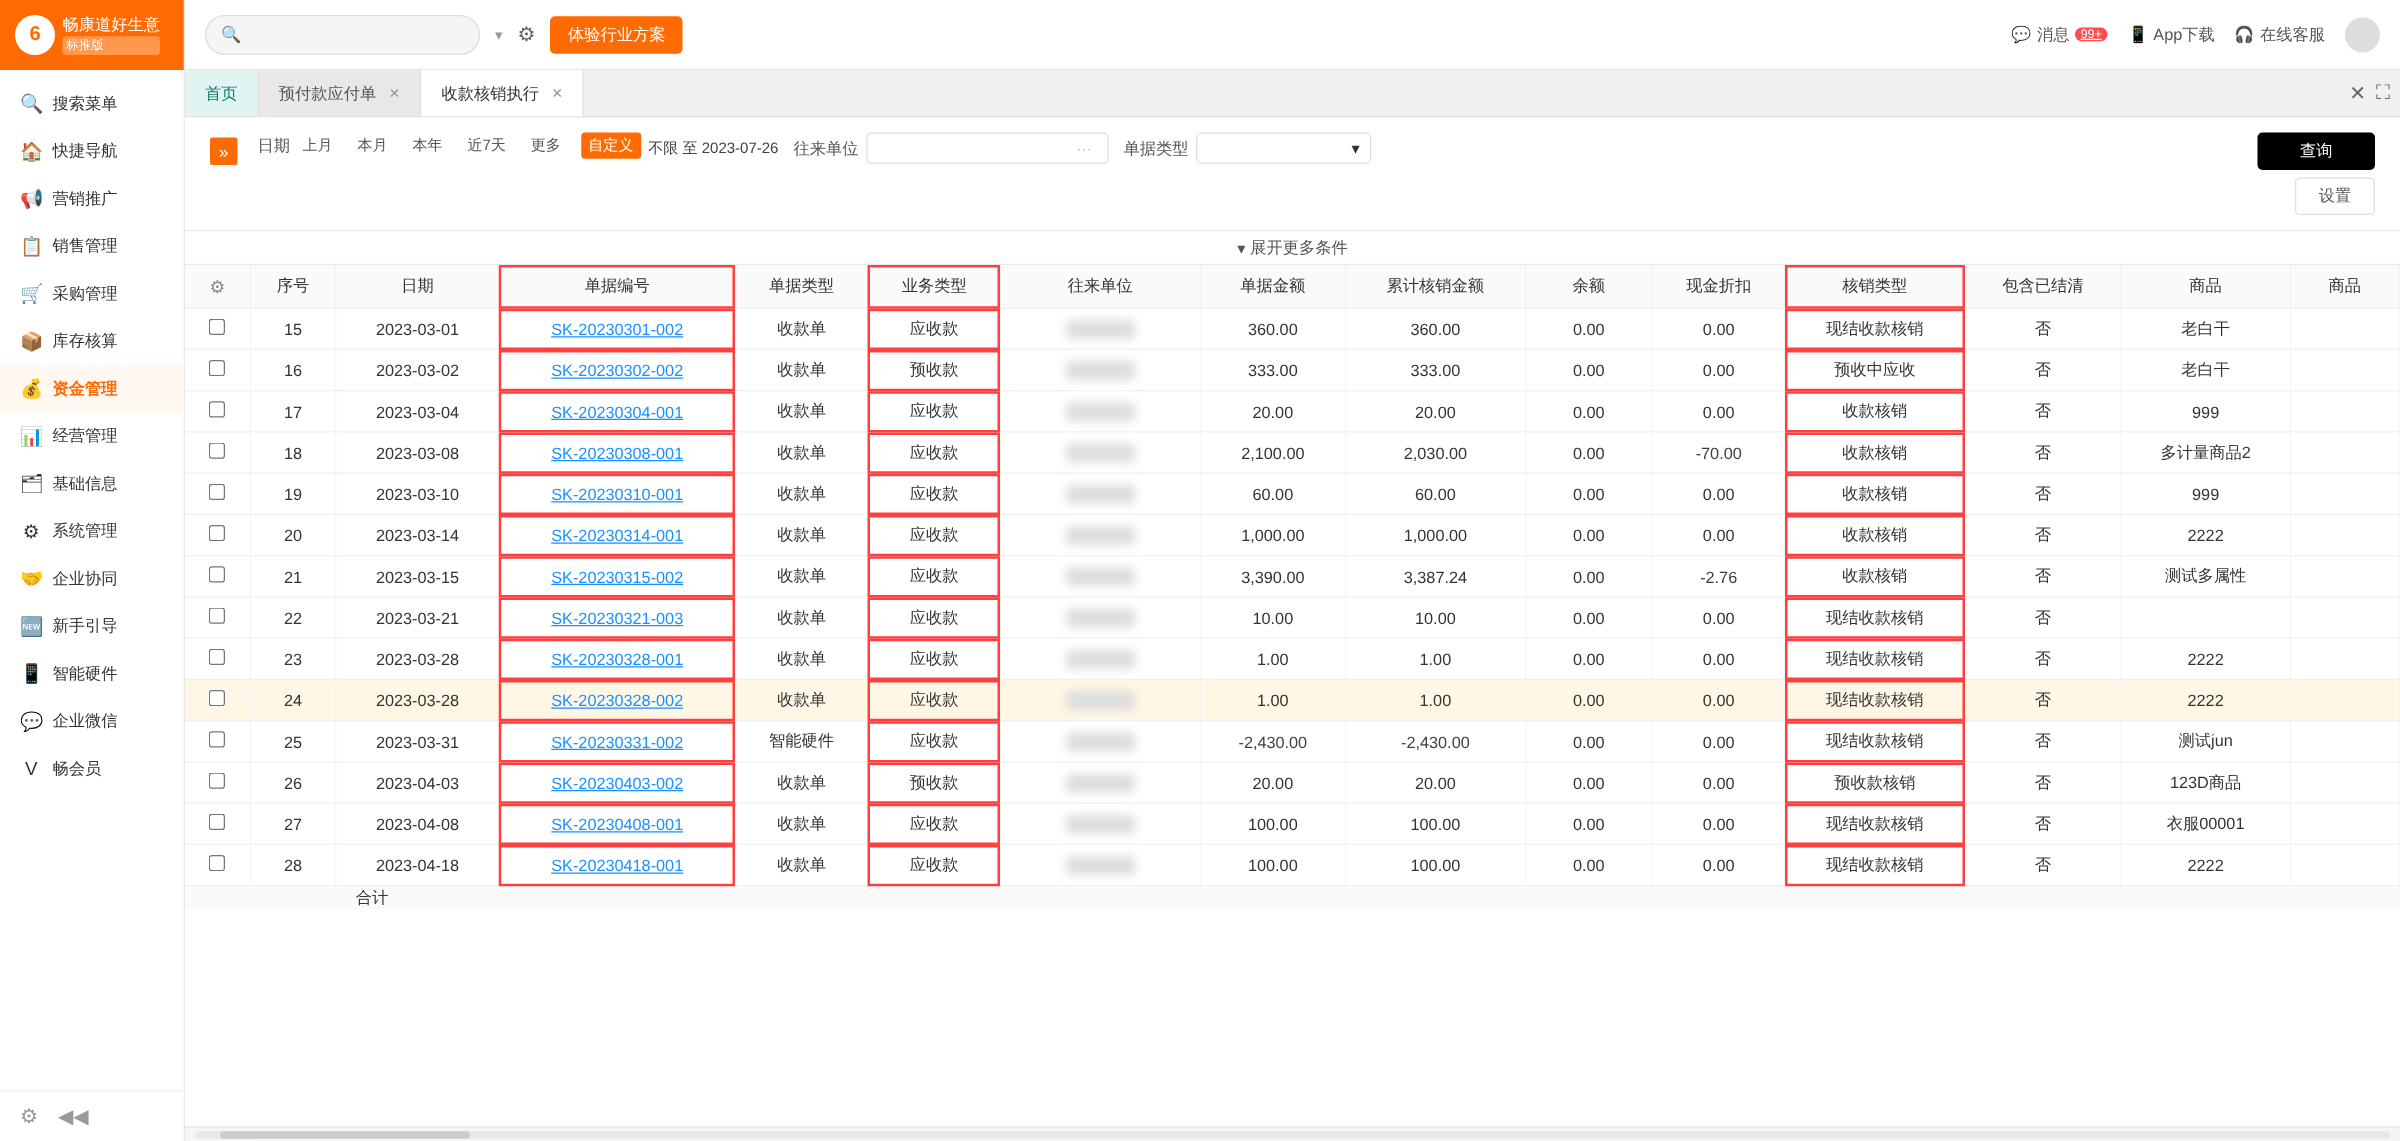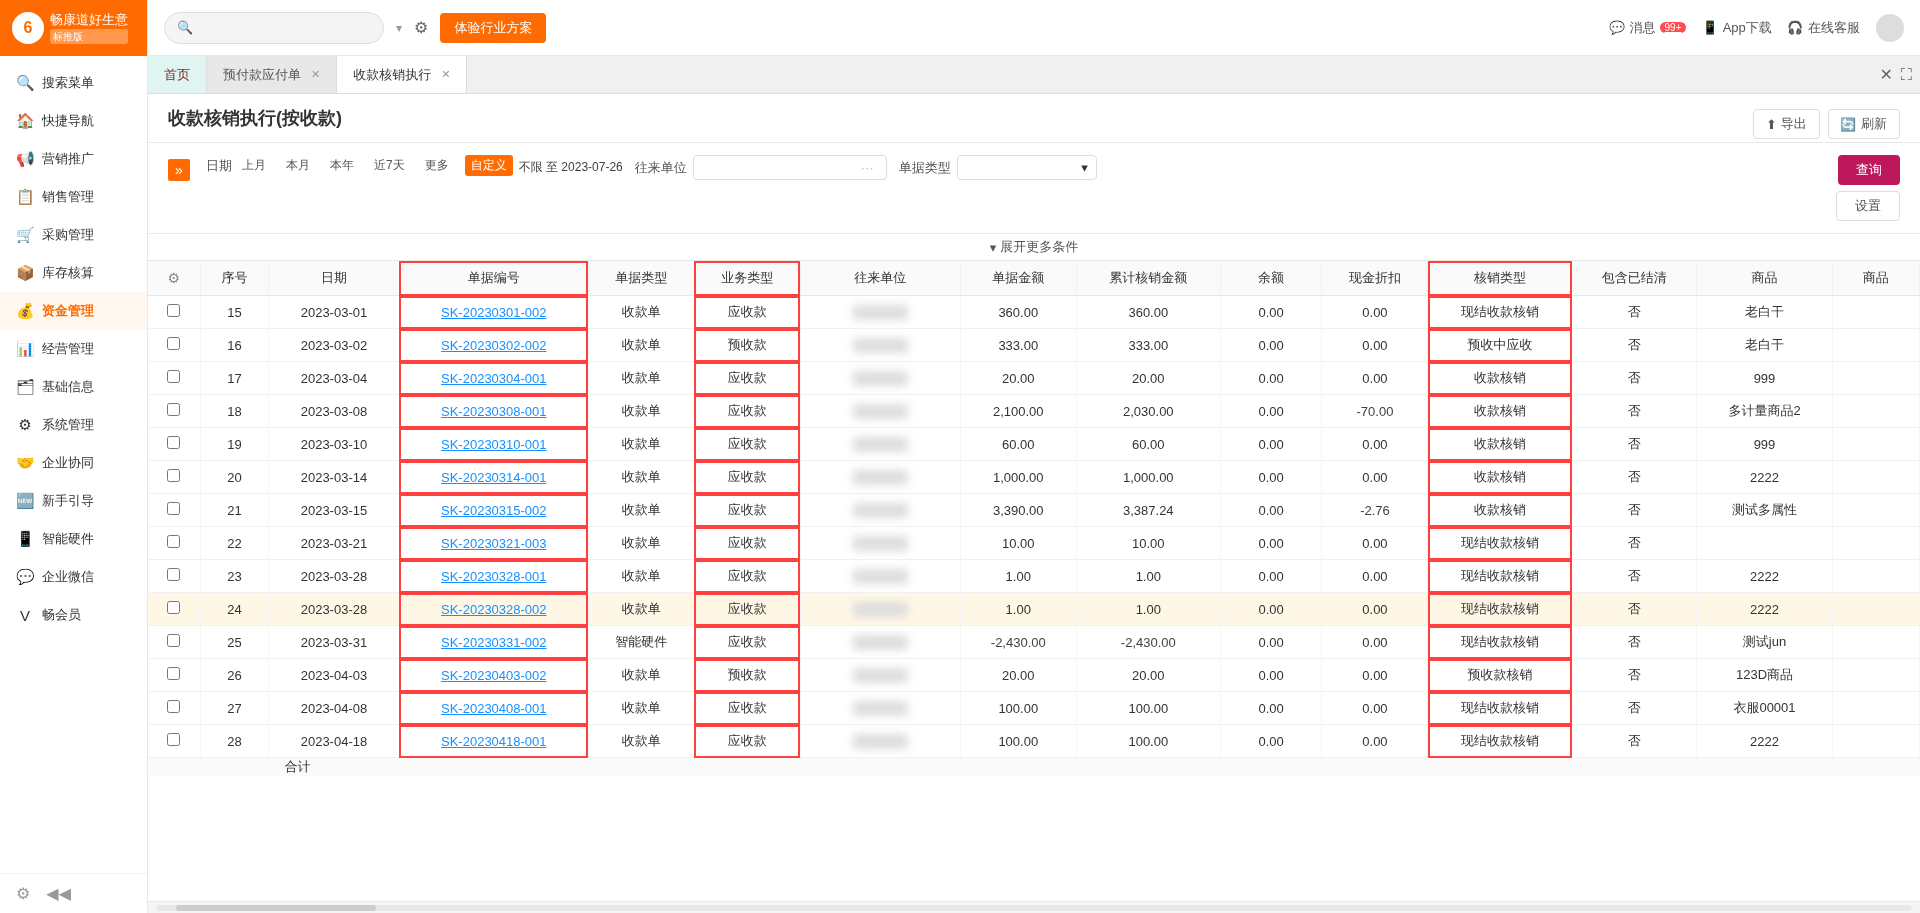--- a/index.html
+++ b/index.html
@@ -145,21 +145,21 @@
       font-size: 13px;
       border-right: 1px solid #ddd;
       background: #e8e8e8;
       gap: 6px;
     }
     .tab-item.active {
       background: #fff;
       color: #333;
       font-weight: 500;
     }
-    .tab-item.home { background: #e0f5f2; color: #7f1d1d; }
+    .tab-item.home { background: #e0f5f2; color: #0f766e; }
     .tab-close { color: #999; font-size: 11px; cursor: pointer; margin-left: 4px; }
     .tab-spacer { flex: 1; }
     .tab-controls { display: flex; align-items: center; padding: 0 8px; gap: 8px; }
     .tab-controls span { font-size: 16px; color: #666; cursor: pointer; }
 
     
     .page-area {
       flex: 1;
       overflow: hidden;
       display: flex;
@@ -229,25 +229,25 @@
       min-width: 140px;
       cursor: pointer;
       display: flex;
       align-items: center;
       justify-content: space-between;
       gap: 8px;
     }
     .filter-select-placeholder { color: #999; }
     .filter-actions { display: flex; flex-direction: column; gap: 6px; align-items: flex-end; }
     .btn-query {
-      background: #be185d;
+      background: #000000;
       color: #fff;
       border: none;
       border-radius: 4px;
-      padding: 6px 18px;
+      padding: 6px 34px;
       cursor: pointer;
       font-size: 13px;
       white-space: nowrap;
     }
     .btn-settings {
       background: #fff;
       color: #555;
       border: 1px solid #ddd;
       border-radius: 4px;
       padding: 5px 18px;
@@ -528,35 +528,20 @@
     </div>
     <div class="tab-spacer"></div>
     <div class="tab-controls">
       <span>✕</span>
       <span>⛶</span>
     </div>
   </div>
 
   <div class="page-area">
 
-    <div class="page-header">
-      <div style="display:flex; justify-content:space-between; align-items:center;">
-        <h2 class="page-title">收款核销执行(按收款)</h2>
-        <div style="display:flex; gap:8px;">
-          <button class="btn-export">
-            <span>⬆</span>
-            <span>导出</span>
-          </button>
-          <button class="btn-refresh">
-            <span>🔄</span>
-            <span>刷新</span>
-          </button>
-        </div>
-      </div>
-    </div>
 
     <div class="filter-bar">
       <button class="filter-toggle-btn">»</button>
       <div class="filter-fields">
         <div class="filter-group">
           <span class="filter-label">日期</span>
           <div class="date-shortcuts">
             <span class="date-shortcut">上月</span>
             <span class="date-shortcut">本月</span>
             <span class="date-shortcut">本年</span>

